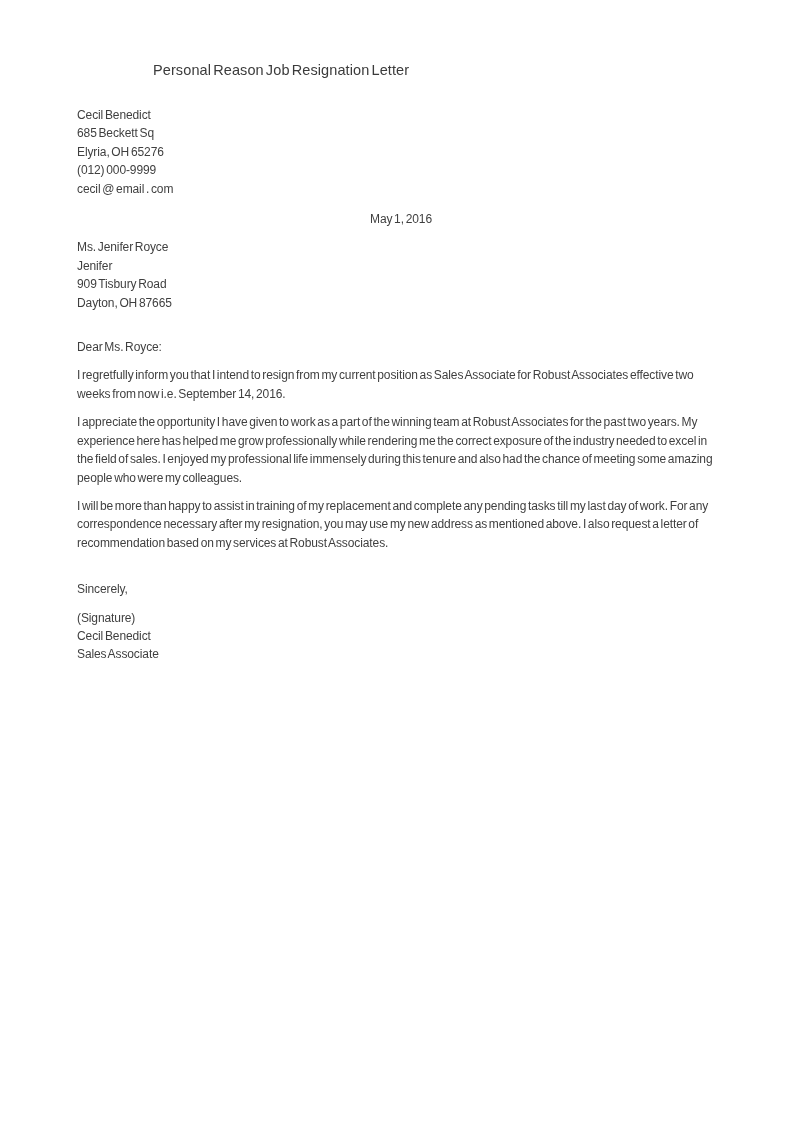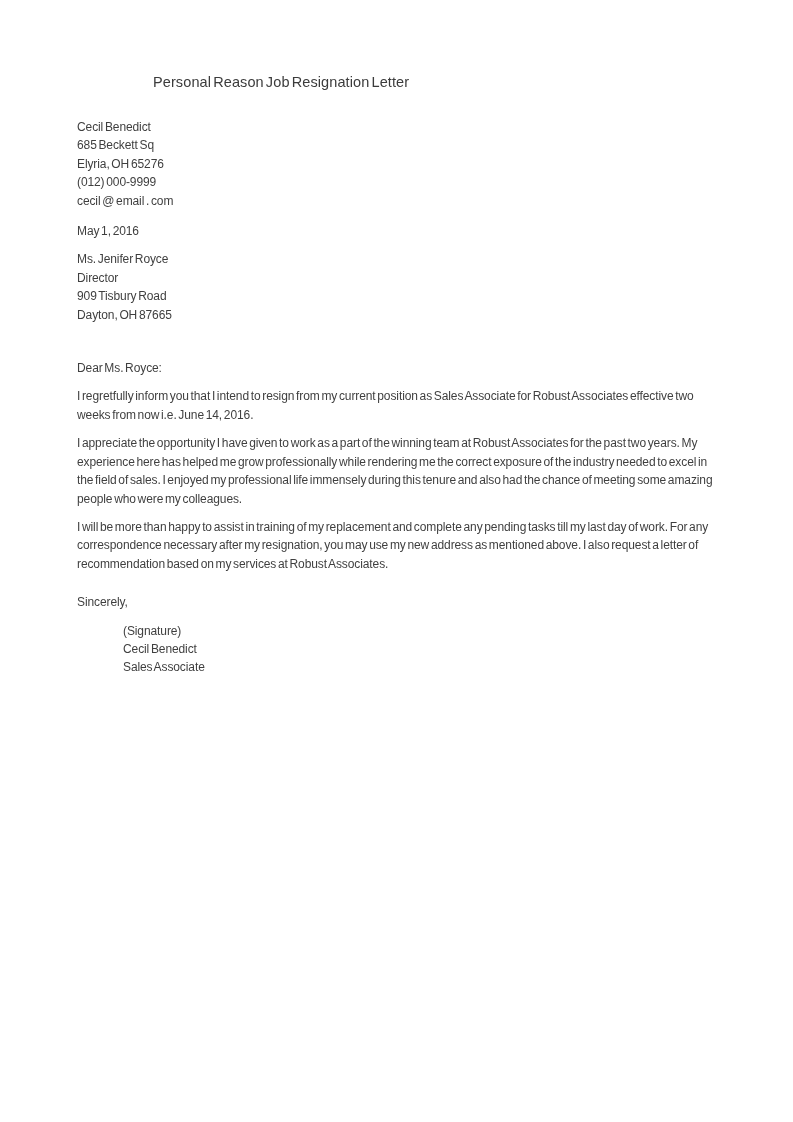--- a/index.html
+++ b/index.html
@@ -10,46 +10,46 @@
   .page {
     position: relative;
     width: 793px;
     height: 1122px;
     background: #ffffff;
     color: #3f3f3f;
     overflow: hidden;
   }
   .letter {
     position: absolute;
-    top: 72px;
+    top: 60px;
     left: 77px;
     width: 648px;
     font-size: 12px;
     line-height: 18.4px;
     word-spacing: -1.5px;
     letter-spacing: -0.1px;
   }
   .title {
     font-size: 14.5px;
     line-height: 20px;
     font-weight: 400;
     letter-spacing: 0.1px;
     word-spacing: -2px;
     margin-left: 76px;
     margin-bottom: 26px;
     color: #3b3b3b;
   }
   .block { margin-bottom: 0; }
   .block div { white-space: pre-wrap; }
-  .date-line { margin-top: 12px; }
+  .date-line { margin-top: 12px; text-align: center; }
   .recipient { margin-top: 10px; }
-  .salutation { margin-top: 35px; }
+  .salutation { margin-top: 26px; }
   .para { margin-top: 10px; }
-  .closing { margin-top: 20px; }
-  .signature-block { margin-top: 10px; margin-left: 46px; }
+  .closing { margin-top: 28px; }
+  .signature-block { margin-top: 10px; }
 </style>
 </head>
 <body>
 
 <div class="page">
   <div class="letter">
 
     <div class="title">Personal Reason Job Resignation Letter</div>
 
     <div class="block sender">
@@ -57,28 +57,28 @@
       <div>685 Beckett Sq</div>
       <div>Elyria, OH 65276</div>
       <div>(012) 000-9999</div>
       <div>cecil @ email . com</div>
     </div>
 
     <div class="block date-line">May 1, 2016</div>
 
     <div class="block recipient">
       <div>Ms. Jenifer Royce</div>
-      <div>Director</div>
+      <div>Jenifer</div>
       <div>909 Tisbury Road</div>
       <div>Dayton, OH 87665</div>
     </div>
 
     <div class="salutation">Dear Ms. Royce:</div>
 
-    <p class="para">I regretfully inform you that I intend to resign from my current position as Sales Associate for Robust Associates effective two weeks from now i.e. June 14, 2016.</p>
+    <p class="para">I regretfully inform you that I intend to resign from my current position as Sales Associate for Robust Associates effective two weeks from now i.e. September 14, 2016.</p>
     <p class="para">I appreciate the opportunity I have given to work as a part of the winning team at Robust Associates for the past two years. My experience here has helped me grow professionally while rendering me the correct exposure of the industry needed to excel in the field of sales. I enjoyed my professional life immensely during this tenure and also had the chance of meeting some amazing people who were my colleagues.</p>
     <p class="para">I will be more than happy to assist in training of my replacement and complete any pending tasks till my last day of work. For any correspondence necessary after my resignation, you may use my new address as mentioned above. I also request a letter of recommendation based on my services at Robust Associates.</p>
 
     <div class="closing">Sincerely,</div>
 
     <div class="signature-block">
       <div>(Signature)</div>
       <div>Cecil Benedict</div>
       <div>Sales Associate</div>
     </div>

